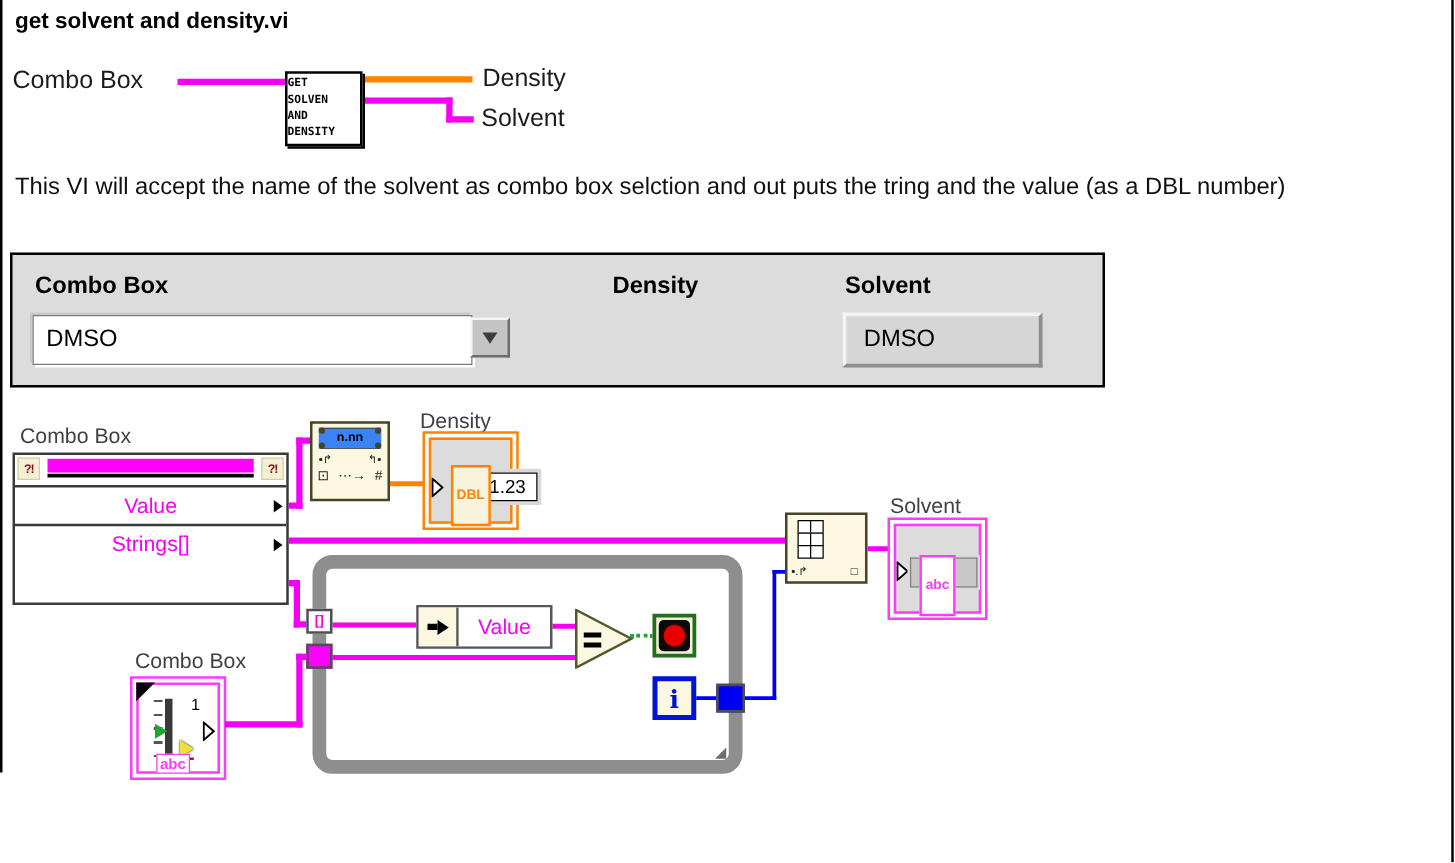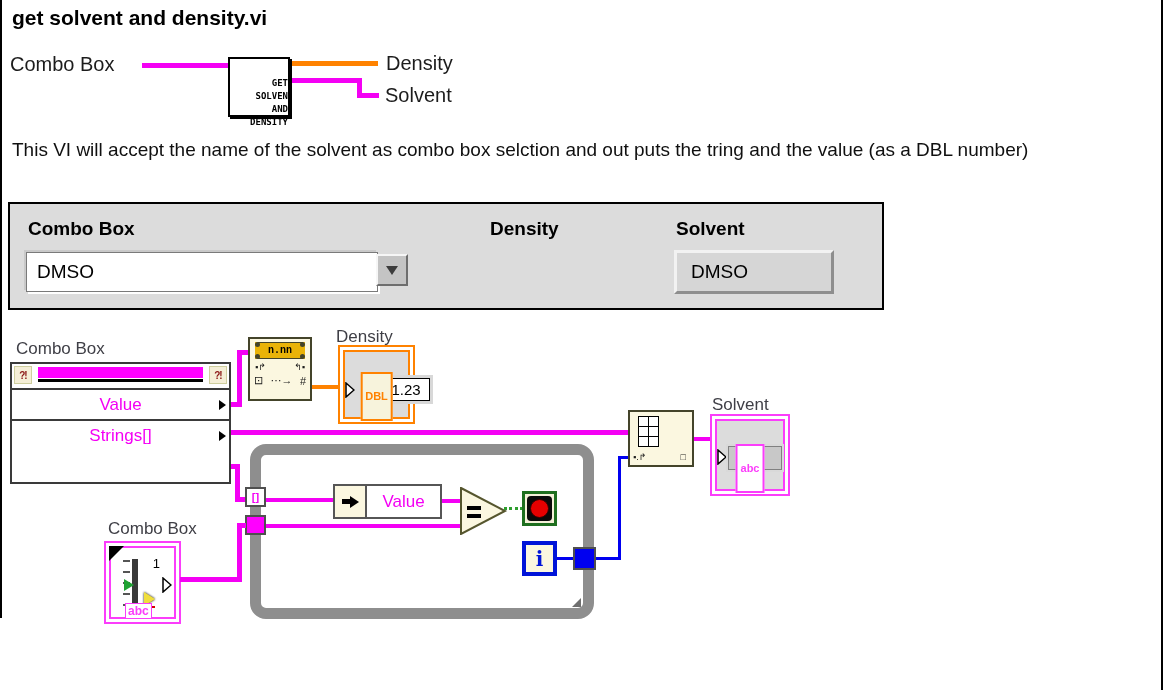--- a/index.html
+++ b/index.html
@@ -9,24 +9,24 @@
   .abs{position:absolute;}
   .w{position:absolute;}
   .pink{background:#F400F4;}
   .orange{background:#FF8200;}
   .blue{background:#0000F0;}
 
   
   .edge{position:absolute;background:#000;}
 
   
-  .page-title{position:absolute;left:12px;top:6px;font-size:21px;font-weight:bold;color:#000;text-align:center;}
+  .page-title{position:absolute;left:12px;top:6px;font-size:18px;font-weight:bold;color:#000;text-align:center;}
   .conn-label{position:absolute;font-size:20px;color:#1c1c1c;}
   .vi-icon{position:absolute;left:228px;top:57px;width:62px;height:60px;background:#fff;
-           border:2px solid #000;box-shadow:2px 2px 0 #000;text-align:right;padding-top:18px;box-sizing:border-box;}
+           border:2px solid #000;box-shadow:2px 2px 0 #000;text-align:left;padding-top:2px;box-sizing:border-box;}
   .vi-icon div{font-family:"DejaVu Sans Mono",monospace;font-weight:bold;font-size:9px;line-height:13px;color:#000;}
 
   
   .descr{position:absolute;left:8px;top:131px;width:1152px;font-size:19px;line-height:30px;color:#101010;}
 
   
   .fpanel{position:absolute;left:8px;top:202px;width:872px;height:104px;background:#DCDCDC;border:2px solid #000;}
   .fp-label{position:absolute;font-size:19px;font-weight:bold;color:#000;}
   .fp-combo{position:absolute;left:16px;top:48px;width:340px;height:38px;background:#fff;border:1px solid #7a7a7a;
             box-shadow:-2px -2px 0 #c9c9c9,2px 2px 0 #ffffff;line-height:38px;padding-left:10px;font-size:19px;color:#000;}
@@ -48,23 +48,23 @@
   .pn-bar{position:absolute;left:26px;right:26px;top:3px;height:11px;background:#FF00FF;}
   .pn-bar-u{position:absolute;left:26px;right:26px;top:15px;height:3px;background:#000;}
   .pn-row{position:relative;height:29px;border-bottom:2px solid #3a3a3a;display:flex;align-items:center;justify-content:center;
           color:#F400F4;font-size:17px;}
   .pn-row:last-child{border-bottom:none;height:30px;}
   .pn-arrow{position:absolute;right:3px;top:50%;margin-top:-5px;width:0;height:0;
             border-left:7px solid #000;border-top:5px solid transparent;border-bottom:5px solid transparent;}
 
   
   .s2n{left:248px;top:337px;width:64px;height:64px;}
-  .s2n-top{width:50px;height:17px;margin:3px auto 0;background:#eab308;border:1px solid #44442A;
+  .s2n-top{width:50px;height:17px;margin:3px auto 0;background:#3b82f6;border:1px solid #44442A;
            border-left:5px dotted #44442A;border-right:5px dotted #44442A;box-sizing:border-box;
-           font-family:Liberation Mono, monospace;font-weight:bold;font-size:10px;line-height:15px;text-align:center;color:#000;}
+           font-family:Liberation Sans, sans-serif;font-weight:bold;font-size:10px;line-height:15px;text-align:center;color:#000;}
   .s2n-mid{display:flex;justify-content:space-between;padding:3px 5px 0;font-size:9px;color:#1a1a1a;}
   .s2n-bot{display:flex;justify-content:space-between;align-items:center;padding:2px 4px 0;font-size:11px;color:#1a1a1a;}
 
   
   .ind-outer{position:absolute;border:2px solid;padding:3px;box-sizing:border-box;}
   .ind-inner{position:relative;width:100%;height:100%;border:2px solid;background:#DCDCDC;box-sizing:border-box;}
   .ind-tag{position:absolute;bottom:-4px;left:50%;transform:translateX(-50%);font-size:11px;font-weight:bold;
            padding:16px 3px;line-height:13px;white-space:nowrap;}
   .disp{position:absolute;box-sizing:border-box;}
 

